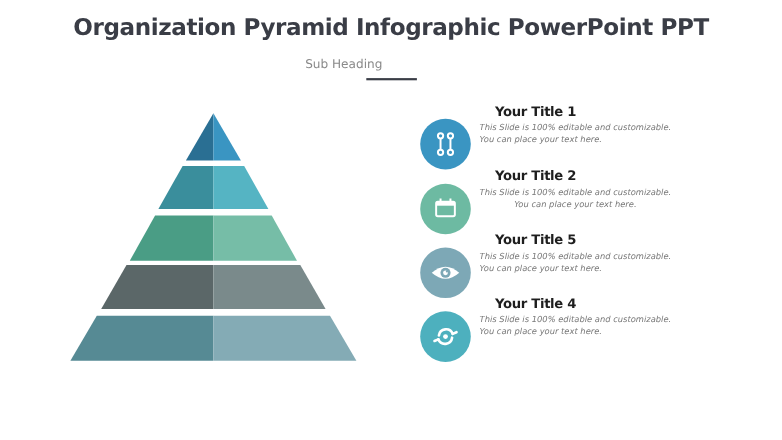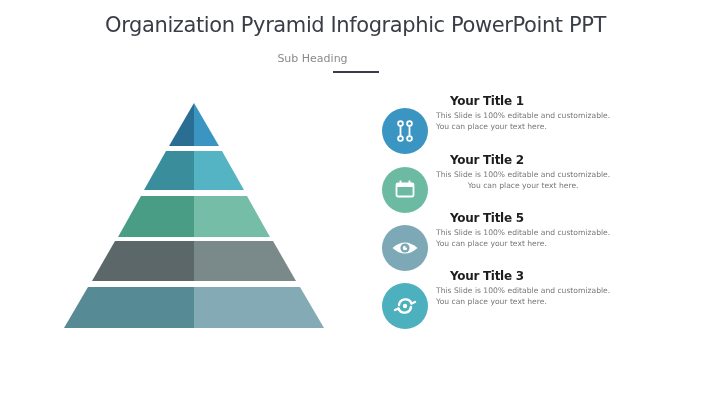--- a/index.html
+++ b/index.html
@@ -1,19 +1,19 @@
 <!DOCTYPE html>
 <html><head>
 <meta charset="utf-8">
 <style>
   html, body { margin: 0; padding: 0; background: #ffffff; }
   body { width: 711px; height: 400px; position: relative; overflow: hidden; font-family: "Liberation Sans", sans-serif; }
   .title {
     position: absolute; left: 0; top: 13px; width: 711px; text-align: center;
-    font-family: "DejaVu Sans", sans-serif; font-size: 21px; font-weight: normal;
+    font-family: "DejaVu Sans", sans-serif; font-size: 21px; font-weight: bold;
     color: #3a3d46; letter-spacing: -0.4px;
   }
   .subheading {
     position: absolute; left: 0; top: 52px; width: 625px; text-align: center;
     font-family: "DejaVu Sans", sans-serif; font-size: 11px; color: #8a8a8a;
   }
   .underline {
     position: absolute; left: 333px; top: 71px; width: 46px; height: 2px; background: #3a3d46;
   }
   .pyramid { position: absolute; left: 0; top: 0; }
@@ -21,21 +21,21 @@
   .circle {
     position: absolute; left: 2px; top: 0; width: 46px; height: 46px; border-radius: 50%;
   }
   .circle svg { position: absolute; left: 0; top: 0; }
   .item-title {
     position: absolute; left: 70px; top: -14px; font-family: "DejaVu Sans", sans-serif;
     font-size: 12px; font-weight: bold; color: #1e1e1e; letter-spacing: -0.3px; white-space: nowrap;
   }
   .item-desc {
     position: absolute; left: 56px; top: 2px; font-family: "DejaVu Sans", sans-serif;
-    font-size: 7.6px; line-height: 11px; color: #777777; white-space: nowrap;
+    font-size: 7.6px; line-height: 11px; color: #777777; white-space: nowrap; font-style: italic;
   }
 </style>
 </head>
 <body>
 
 <div>
   <div class="title">Organization Pyramid Infographic PowerPoint PPT</div>
   <div class="subheading">Sub Heading</div>
   <div class="underline"></div>
 
@@ -124,19 +124,19 @@
       <svg width="46" height="46" viewBox="0 0 46 46">
         <g fill="none" stroke="#ffffff" stroke-width="2.4" stroke-linecap="round">
           <path d="M17,22 A6.5,6.5 0 0 1 29.5,20.5"></path>
           <path d="M29,24 A6.5,6.5 0 0 1 16.5,25.5"></path>
           <path d="M29.5,20.5 L33,19"></path>
           <path d="M16.5,25.5 L13,27"></path>
         </g>
         <circle cx="23" cy="23" r="2.2" fill="#ffffff"></circle>
       </svg>
     </div>
-    <div class="item-title">Your Title 3</div>
+    <div class="item-title">Your Title 4</div>
     <div class="item-desc">
       <div>This Slide is 100% editable and customizable.</div>
       <div>You can place your text here.</div>
     </div>
   </div>
 </div>
 
 </body></html>

